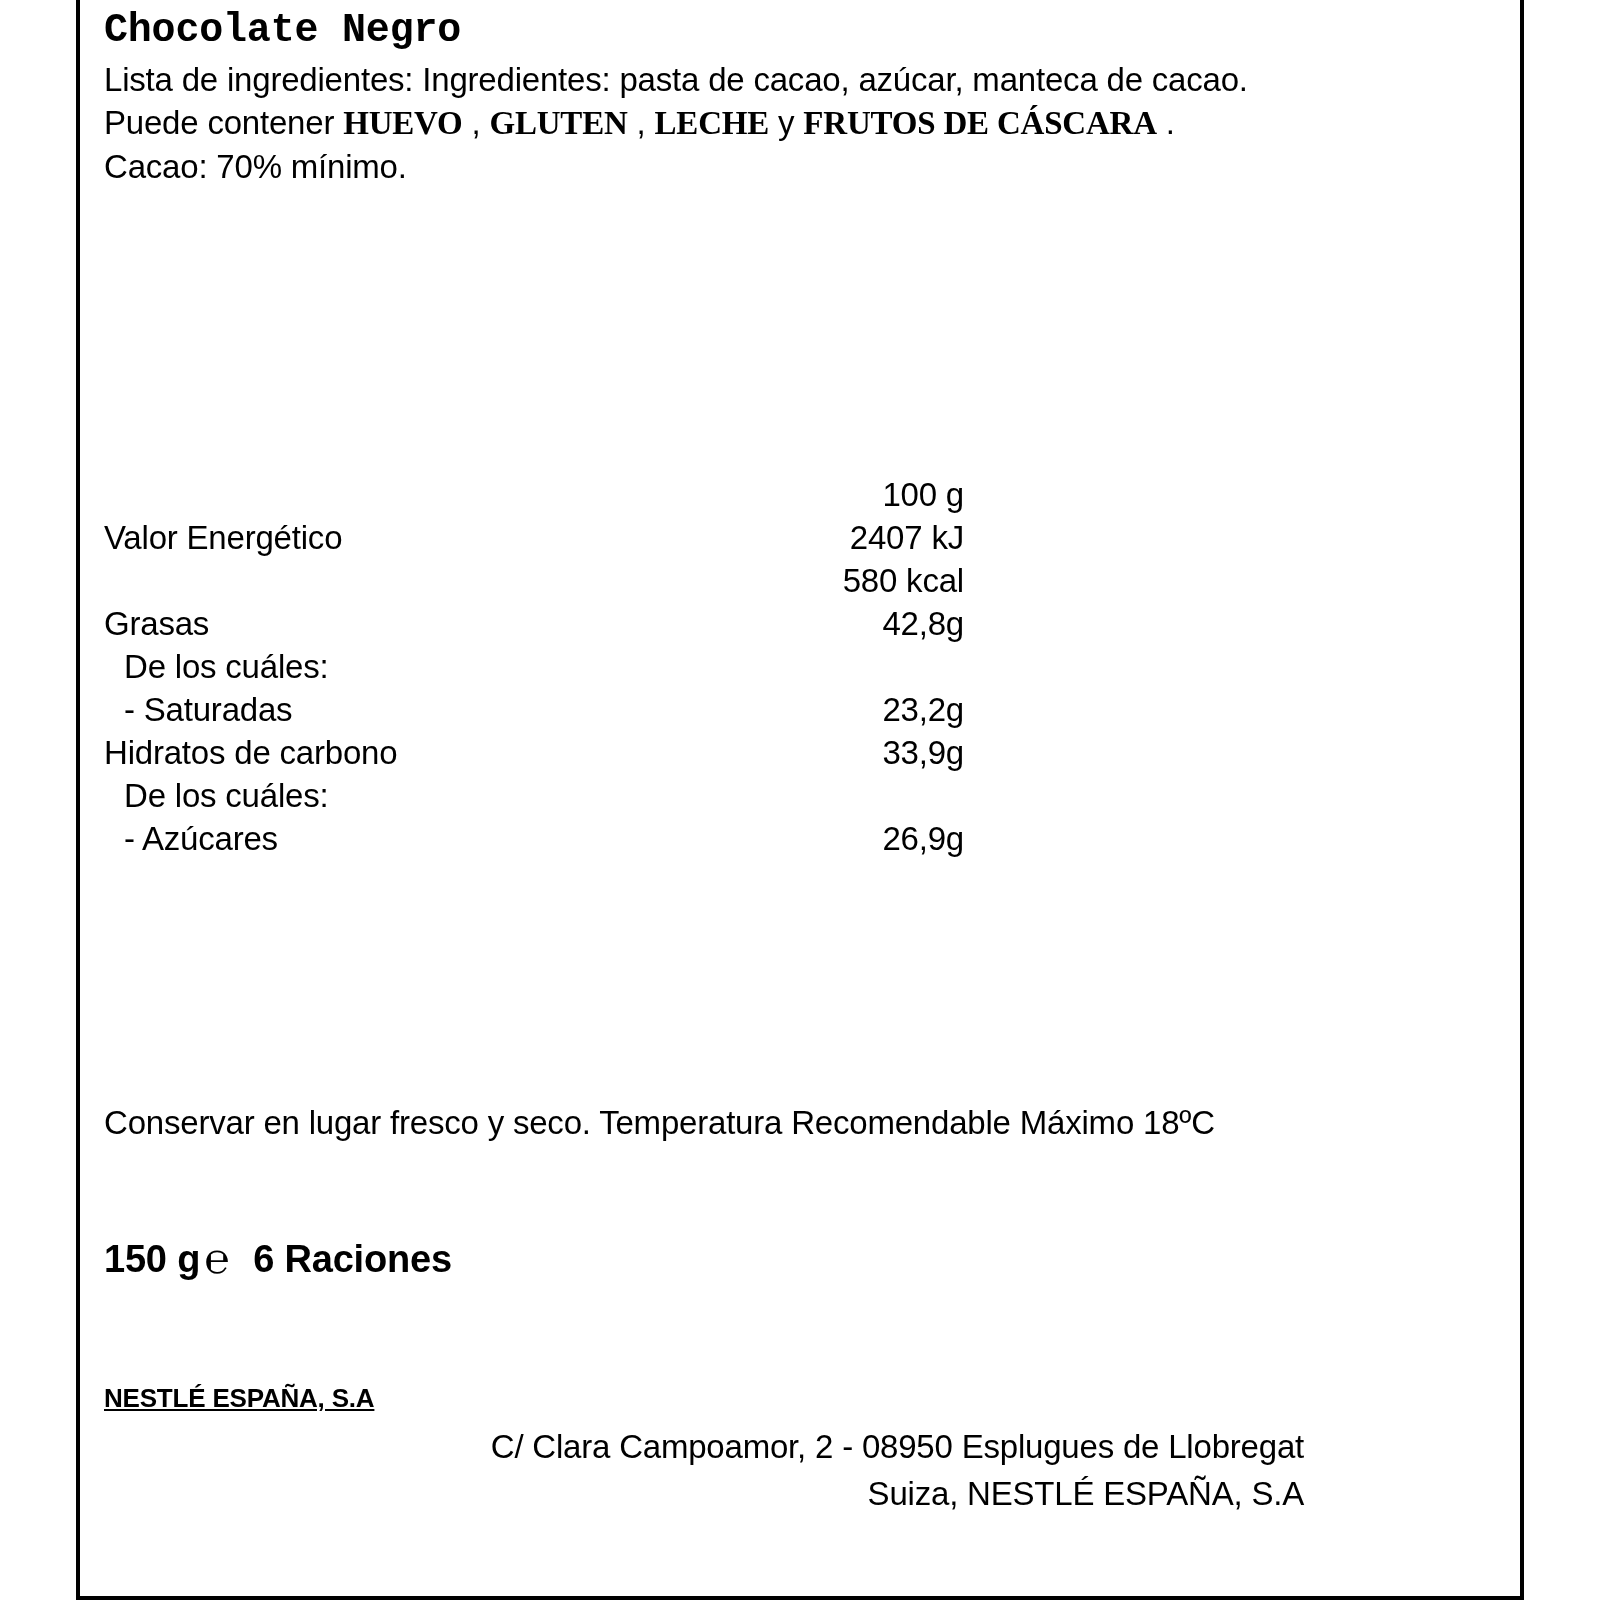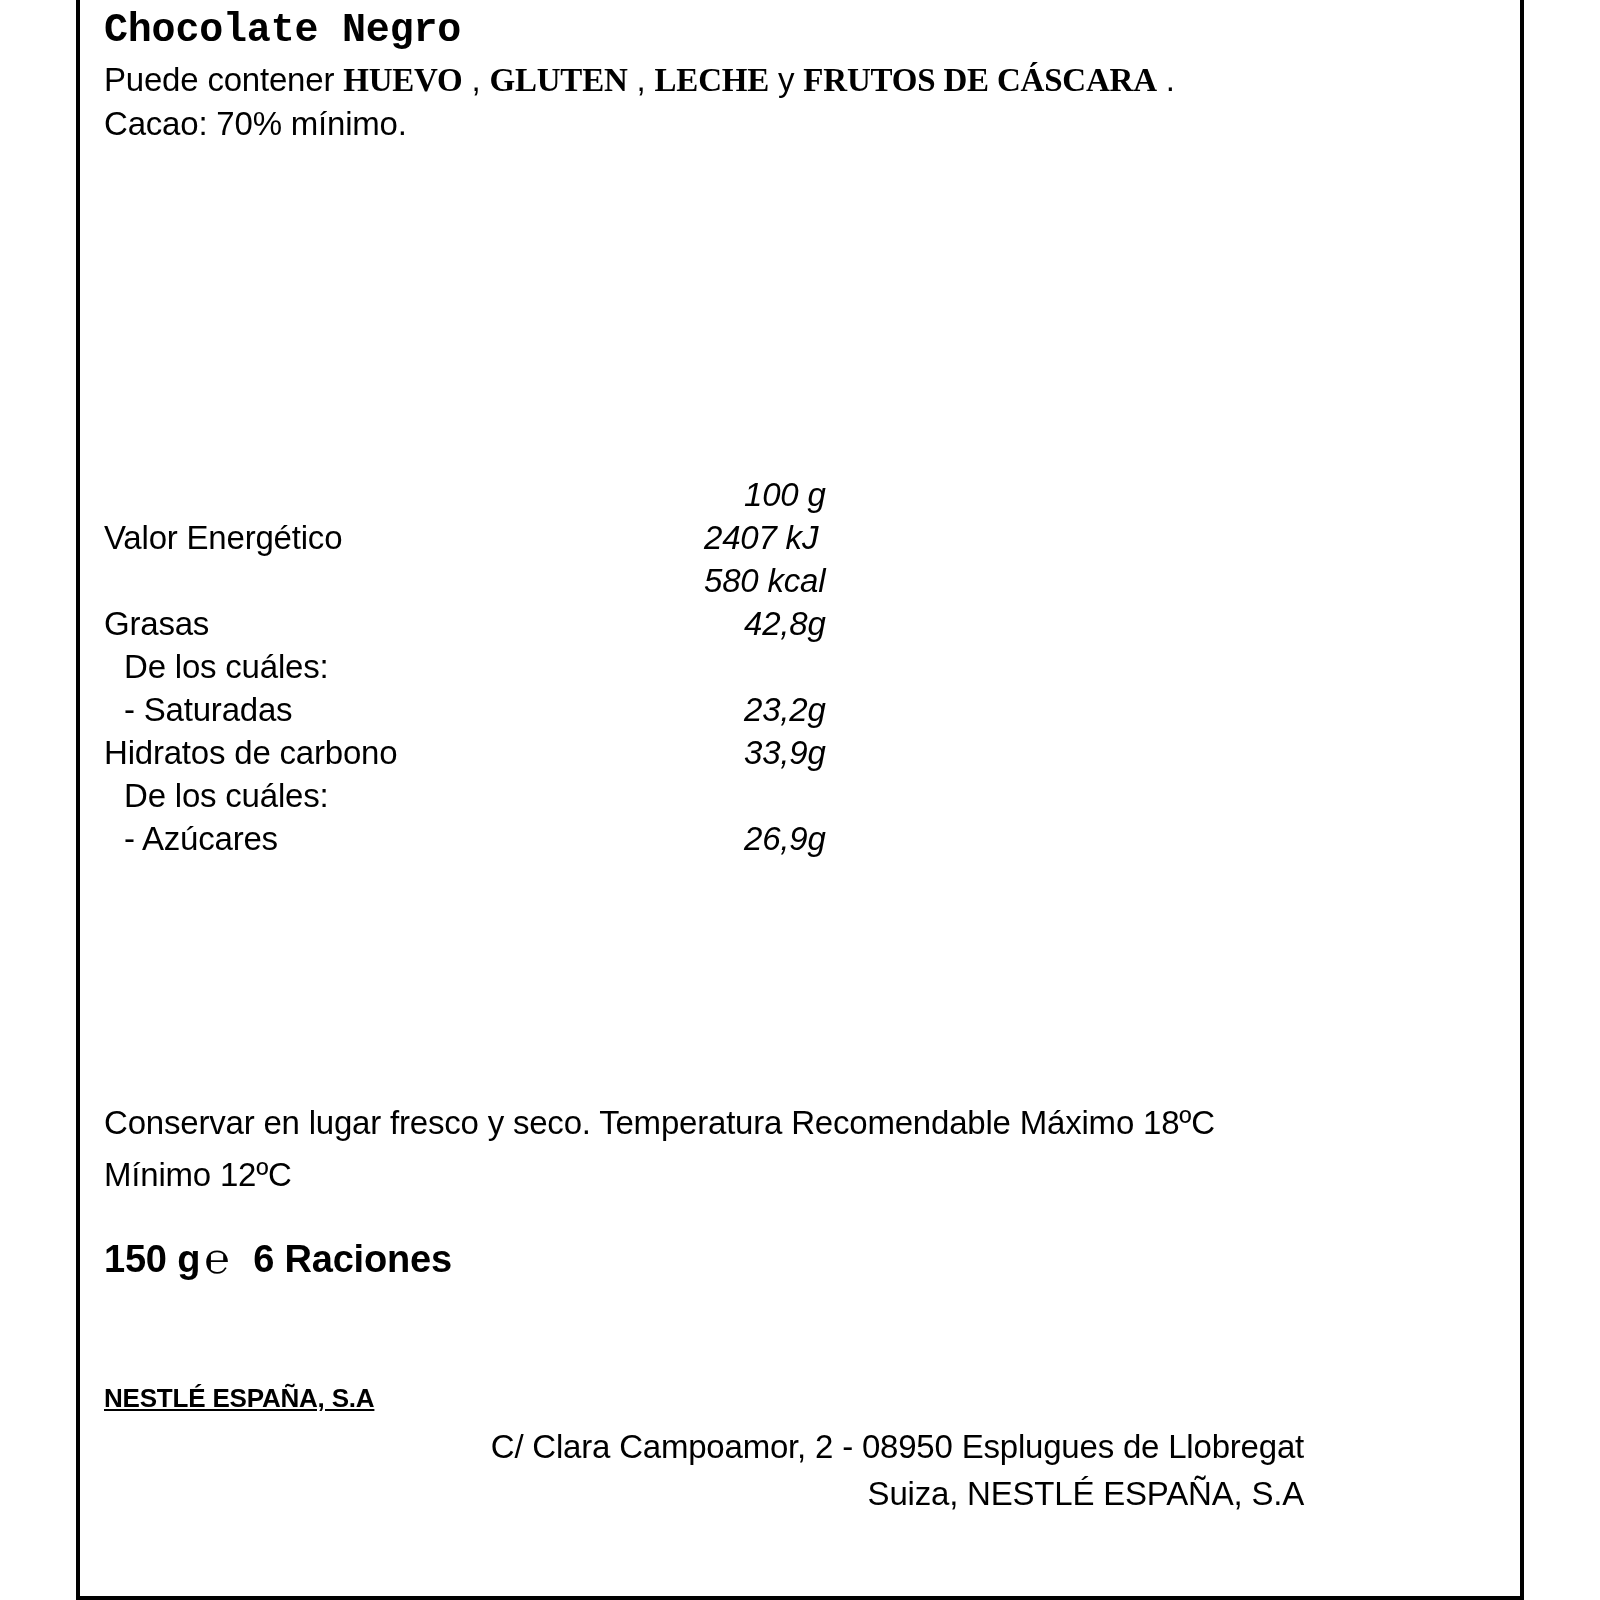--- a/index.html
+++ b/index.html
@@ -74,25 +74,25 @@
     letter-spacing: -0.2px;
     white-space: nowrap;
   }
   .nut-label.indent-1 { left: 20px; }
   .nut-label.indent-2 { left: 20px; }
   .nut-value {
     position: absolute;
     left: 640px;
     top: 0;
     width: 220px;
+    text-align: right;
     font-size: 33px;
     line-height: 43px;
     letter-spacing: -0.2px;
     white-space: nowrap;
-    font-style: italic;
   }
   .nut-value.wide {
     left: 600px;
     width: 260px;
   }
 
   
   #storage-block {
     position: absolute;
     left: 24px;
@@ -154,20 +154,21 @@
   }
 </style>
 </head>
 <body>
 
 <div id="label-frame">
 
   <div id="label-body">
     <div class="product-title">Chocolate Negro</div>
 
+    <div class="ingredient-line">Lista de ingredientes: Ingredientes: pasta de cacao, azúcar, manteca de cacao.</div>
 
     <div class="ingredient-line"><span>Puede contener </span><span class="allergen">HUEVO</span><span> , </span><span class="allergen">GLUTEN</span><span> , </span><span class="allergen">LECHE</span><span> y </span><span class="allergen">FRUTOS DE CÁSCARA</span><span> .</span></div>
 
     <div class="ingredient-line">Cacao: 70% mínimo.</div>
   </div>
 
   <div id="nutrition-block">
 
     <div class="nut-row">
       <div class="nut-value">100 g</div>
@@ -210,21 +211,20 @@
 
     <div class="nut-row">
       <div class="nut-label indent-2">- Azúcares</div>
       <div class="nut-value">26,9g</div>
     </div>
 
   </div>
 
   <div id="storage-block">
     <div class="storage-line">Conservar en lugar fresco y seco. Temperatura Recomendable Máximo 18ºC</div>
-    <div class="storage-line">Mínimo 12ºC</div>
   </div>
 
   <div id="weight-block">
     <span>150 g</span>
     <span class="estimated-sign">℮</span>
     <span class="servings">6 Raciones</span>
   </div>
 
   <div id="company-block">
     <div class="company-name">NESTLÉ ESPAÑA, S.A</div>

